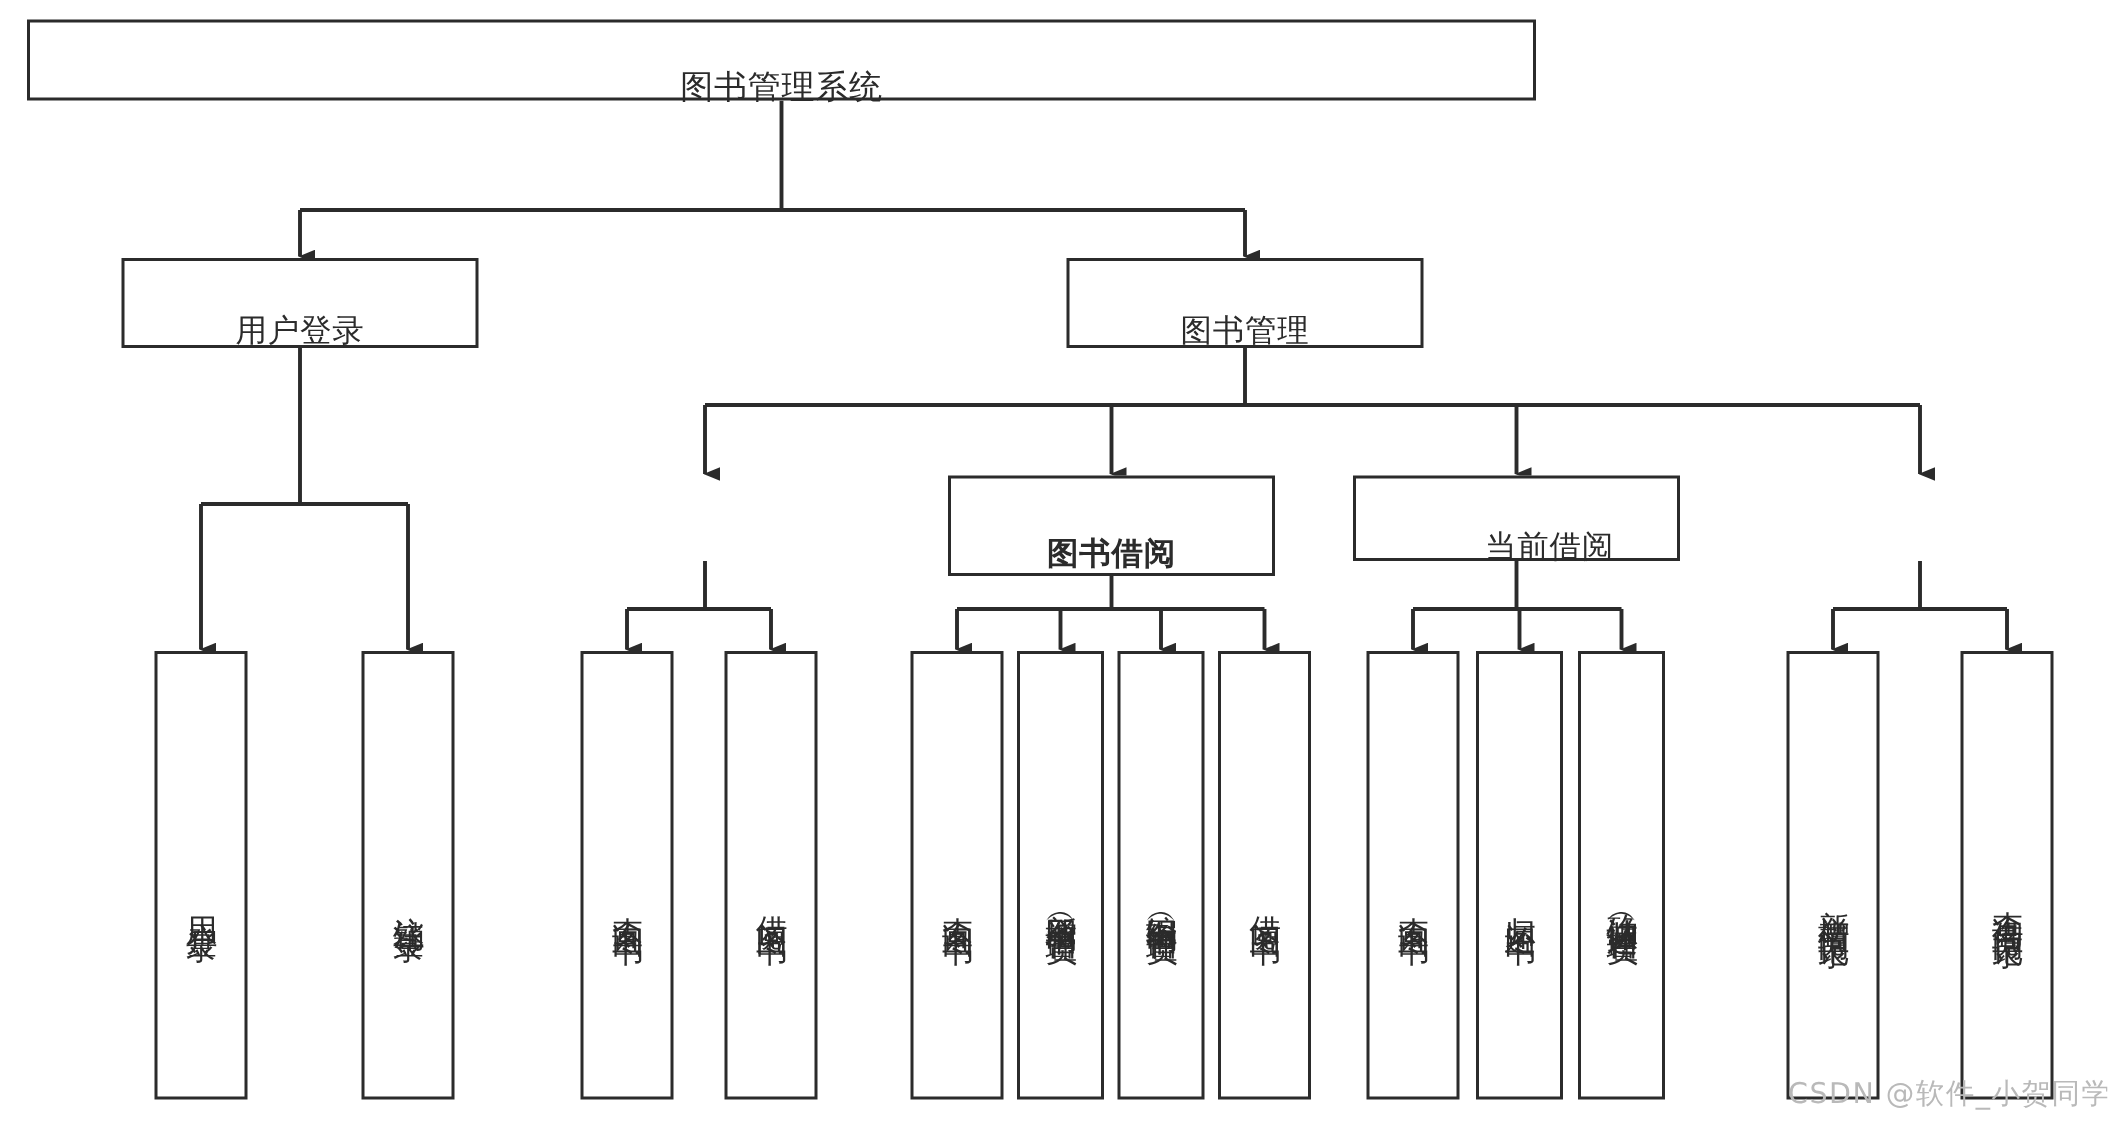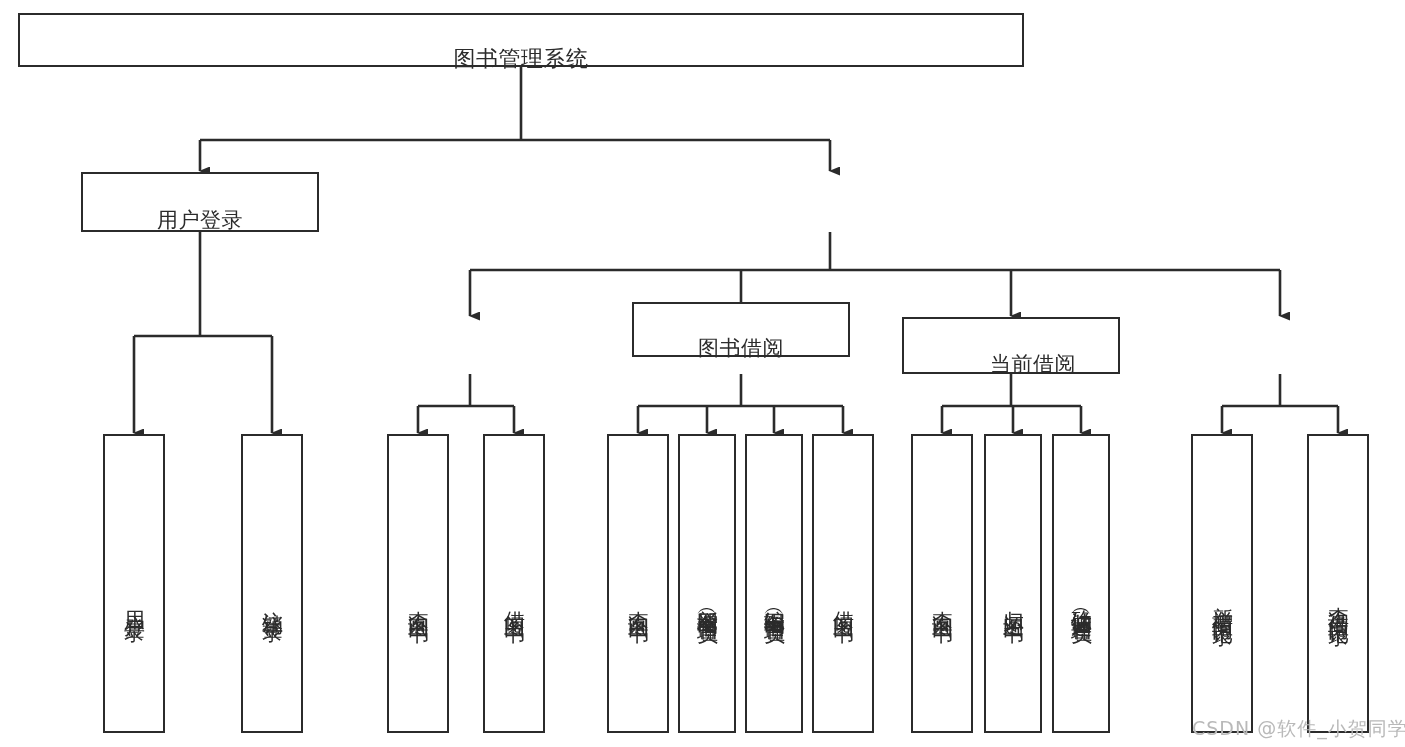--- a/index.html
+++ b/index.html
@@ -129,22 +129,25 @@
       </g>
   </svg>
 
   <div class="node root horiz" style="left: 18px; top: 13px; width: 1006px; height: 54px;">
     <span class="node-label">图书管理系统</span>
   </div>
 
   <div class="node horiz" style="left: 81px; top: 172px; width: 238px; height: 60px;">
     <span class="node-label">用户登录</span>
   </div>
+  <div class="node horiz" style="left: 711px; top: 172px; width: 238px; height: 60px;">
+    <span class="node-label">图书管理</span>
+  </div>
 
-  <div class="node horiz" style="left: 632px; top: 302px; width: 218px; height: 55px;">
+  <div class="node horiz" style="left: 632px; top: 317px; width: 218px; height: 67px; font-weight: bold;">
     <span class="node-label">图书借阅</span>
   </div>
   <div class="node horiz" style="left: 902px; top: 317px; width: 218px; height: 57px; padding-left: 44px;">
     <span class="node-label">当前借阅</span>
   </div>
 
   <div class="node vert" style="left: 103px; top: 434px; width: 62px; height: 299px;">
     <span class="node-label">用户登录</span>
   </div>
   <div class="node vert" style="left: 241px; top: 434px; width: 62px; height: 299px;">

